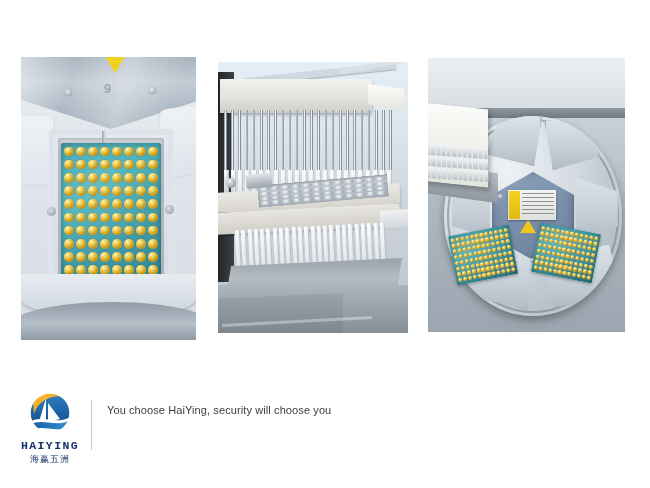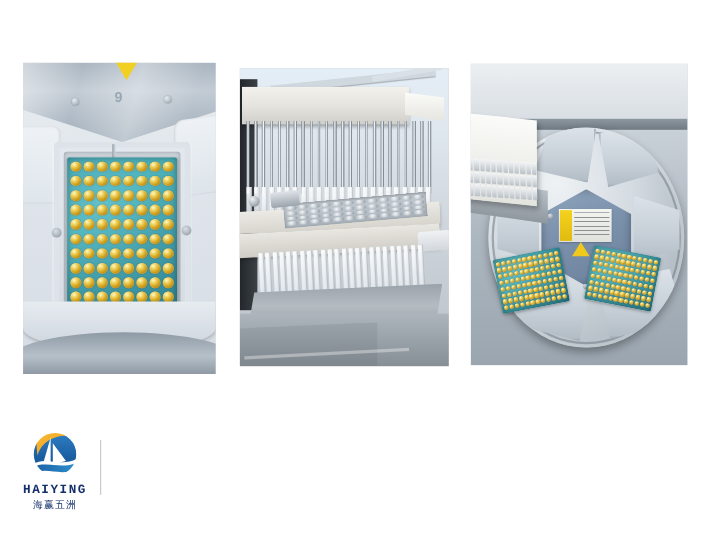--- a/index.html
+++ b/index.html
@@ -1067,13 +1067,14 @@
       <circle cx="28" cy="21" r="20" fill="none" stroke="#ffffff" stroke-width="1.4"></circle>
     </svg>
   </div>
   <div class="logo-name">HAIYING</div>
   <div class="logo-cn">海赢五洲</div>
 </div>
 
 <div id="brand-divider"></div>
 
 <div id="brand-text">
+  <div id="tagline">You choose HaiYing, security will choose you</div>
 </div>
 
 </body></html>

